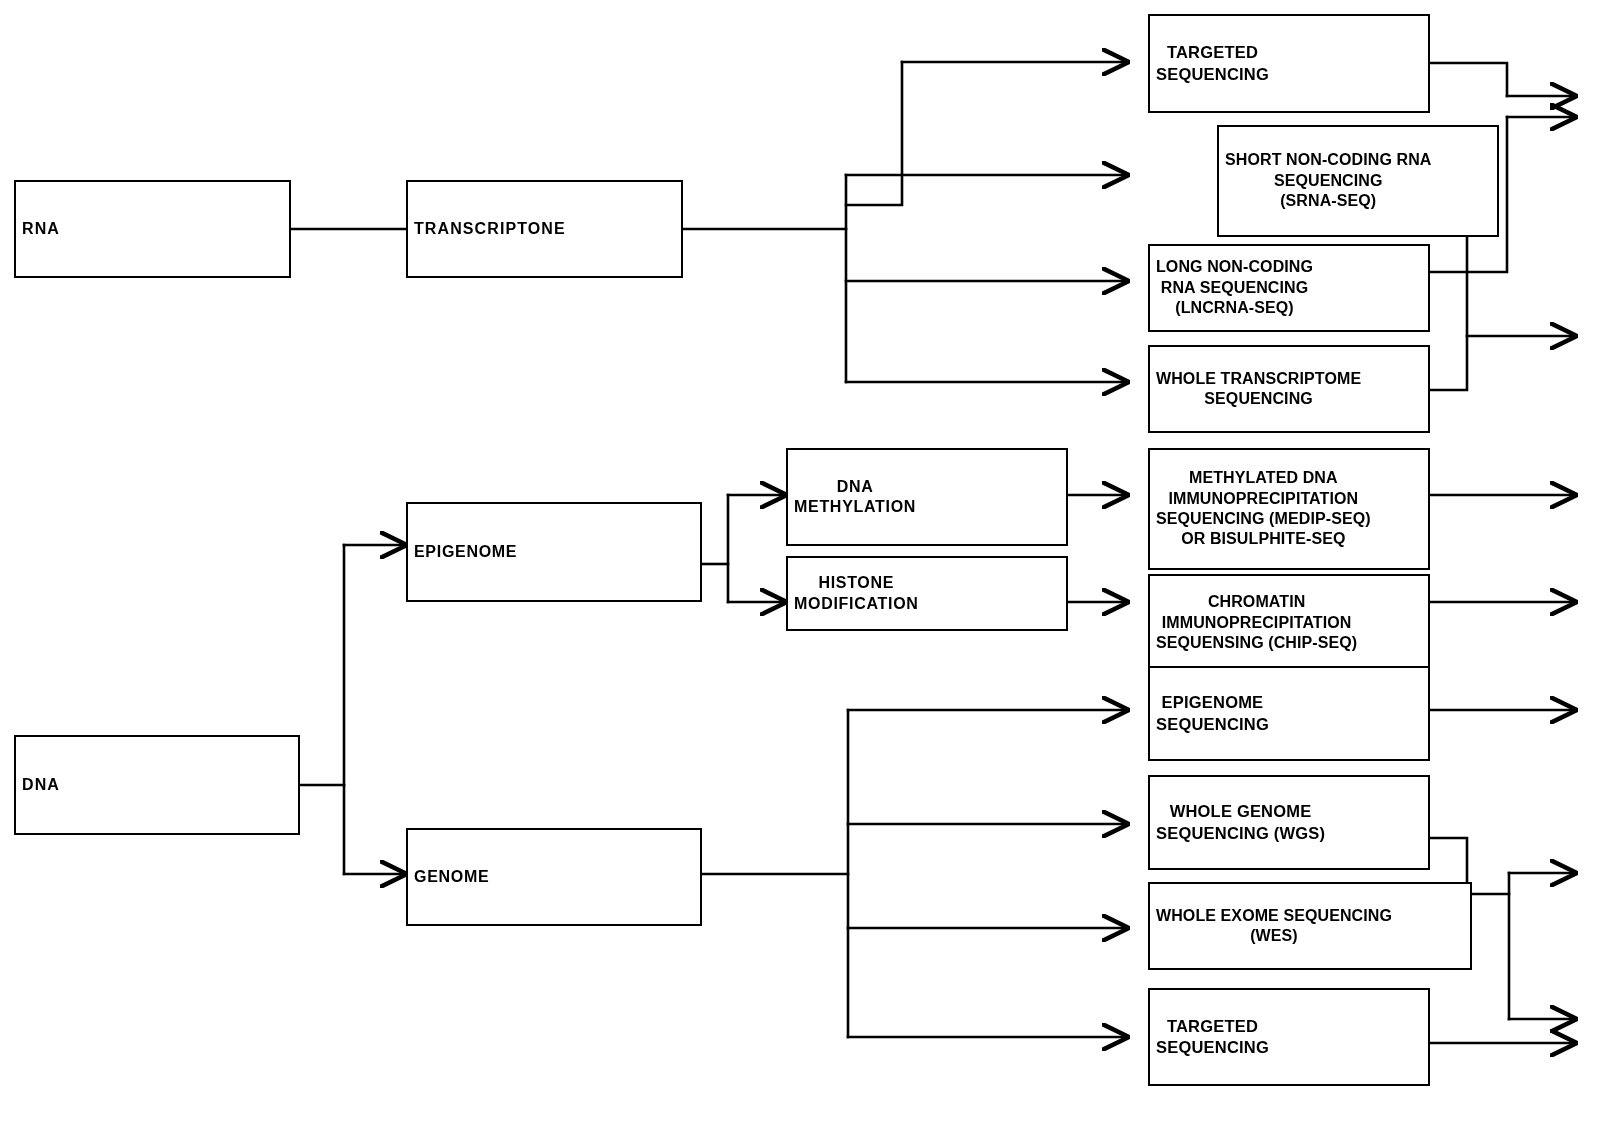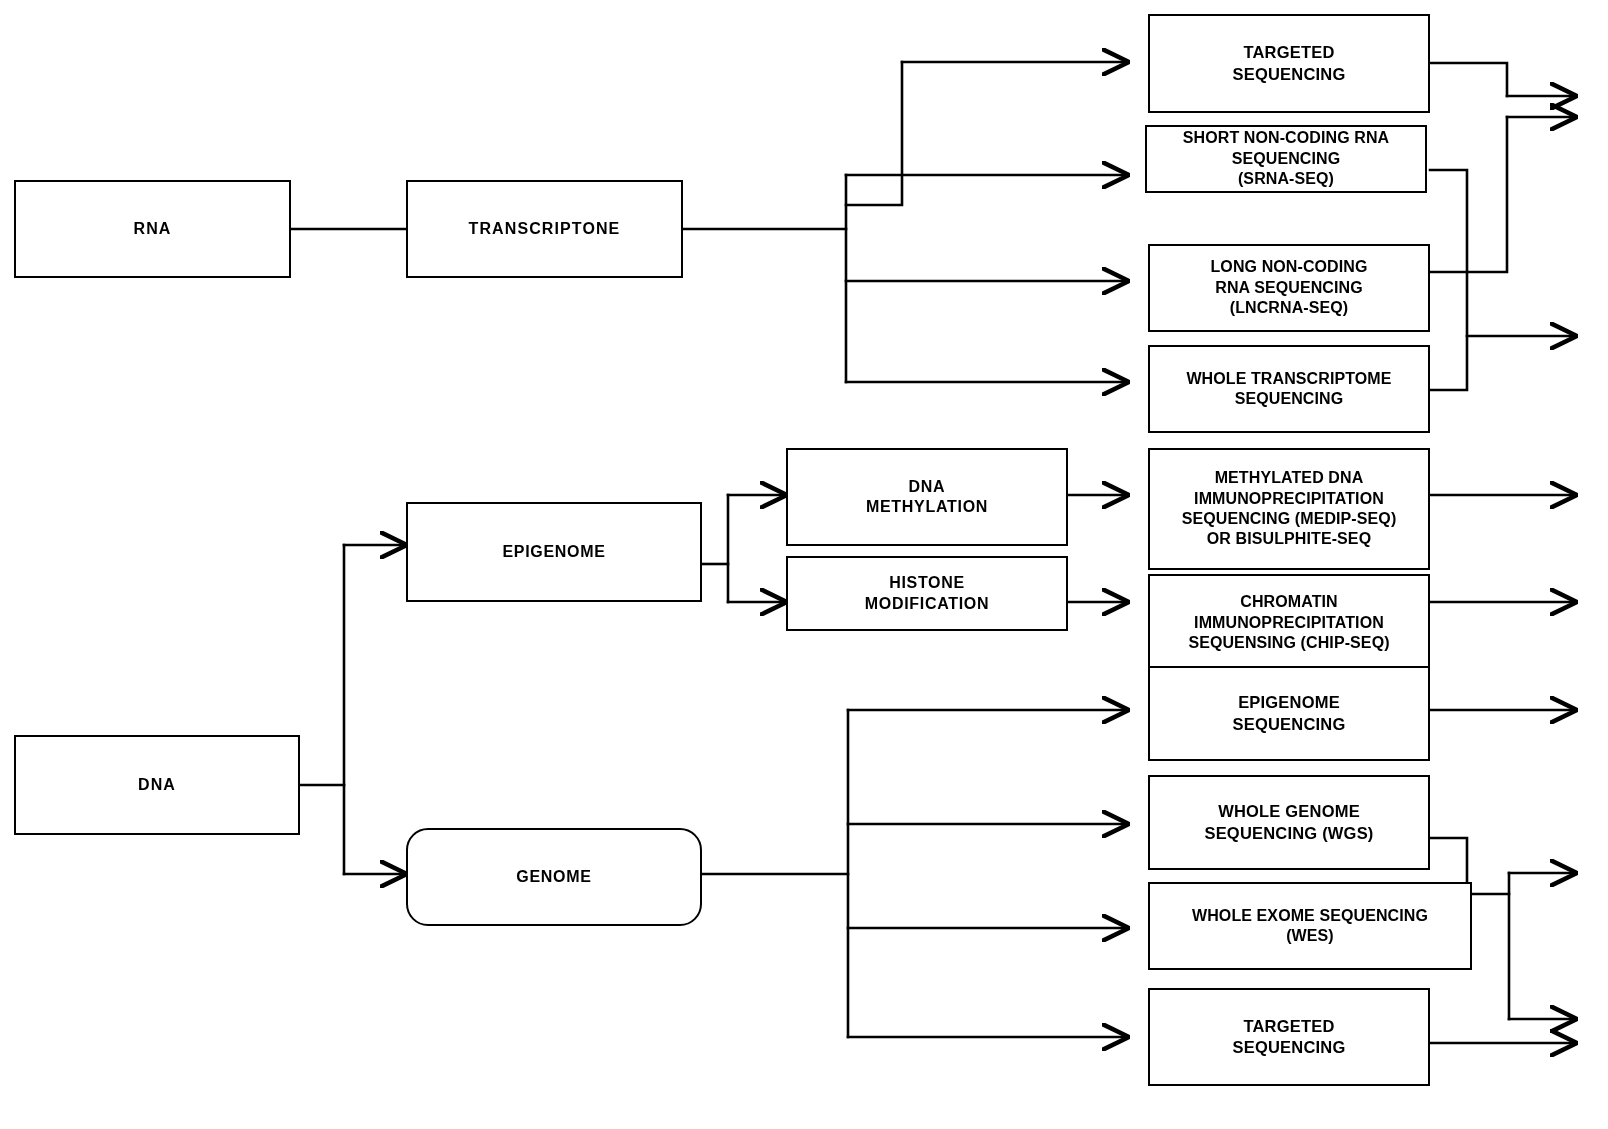--- a/index.html
+++ b/index.html
@@ -23,21 +23,20 @@
     height: 1129px;
     pointer-events: none;
   }
   .node {
     position: absolute;
     box-sizing: border-box;
     border: 2.6px solid #000000;
     background: #ffffff;
     display: flex;
     align-items: center;
-    justify-content: center;
     text-align: center;
     color: #000000;
     font-weight: bold;
     letter-spacing: 0.4px;
     line-height: 1.28;
   }
   .node .lbl {
     display: block;
     white-space: pre-line;
     padding: 0 6px;
@@ -130,40 +129,40 @@
   </div>
 
   <div class="node src-node" style="left:406px; top:180px; width:277px; height:98px;">
     <span class="lbl">TRANSCRIPTONE</span>
   </div>
 
   <div class="node mid-node" style="left:406px; top:502px; width:296px; height:100px;">
     <span class="lbl">EPIGENOME</span>
   </div>
 
-  <div class="node mid-node" style="left:406px; top:828px; width:296px; height:98px;border-radius:22px;">
+  <div class="node mid-node" style="left:406px; top:828px; width:296px; height:98px;">
     <span class="lbl">GENOME</span>
   </div>
 
   <div class="node mid-node" style="left:786px; top:448px; width:282px; height:98px;">
     <span class="lbl">DNA
 METHYLATION</span>
   </div>
 
   <div class="node mid-node" style="left:786px; top:556px; width:282px; height:75px;">
     <span class="lbl">HISTONE
 MODIFICATION</span>
   </div>
 
   <div class="node out-node" style="left:1148px; top:14px; width:282px; height:99px;">
     <span class="lbl">TARGETED
 SEQUENCING</span>
   </div>
 
-  <div class="node out-node-sm" style="left:1145px; top:125px; width:282px; height:68px;">
+  <div class="node out-node-sm" style="left:1217px; top:125px; width:282px; height:112px;">
     <span class="lbl">SHORT NON-CODING RNA
 SEQUENCING
 (SRNA-SEQ)</span>
   </div>
 
   <div class="node out-node-sm" style="left:1148px; top:244px; width:282px; height:88px;">
     <span class="lbl">LONG NON-CODING
 RNA SEQUENCING
 (LNCRNA-SEQ)</span>
   </div>

